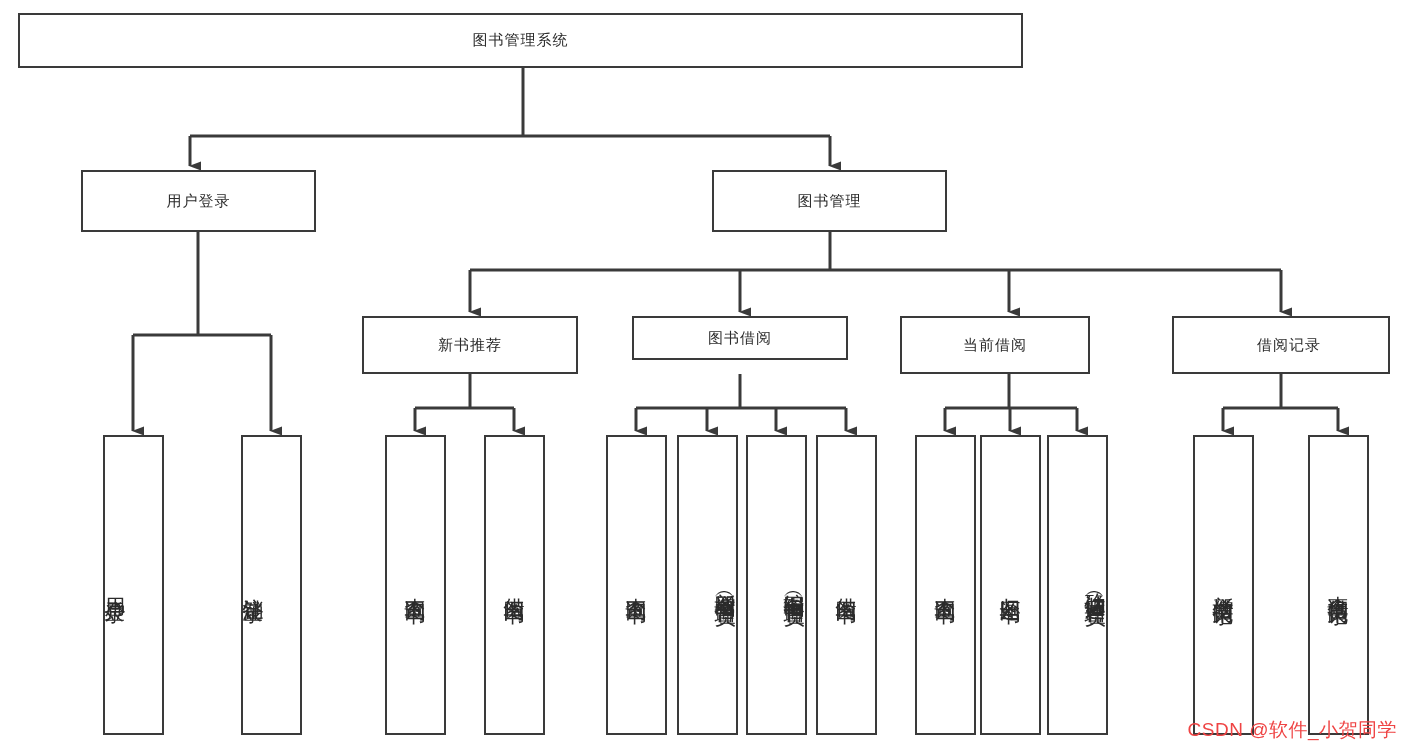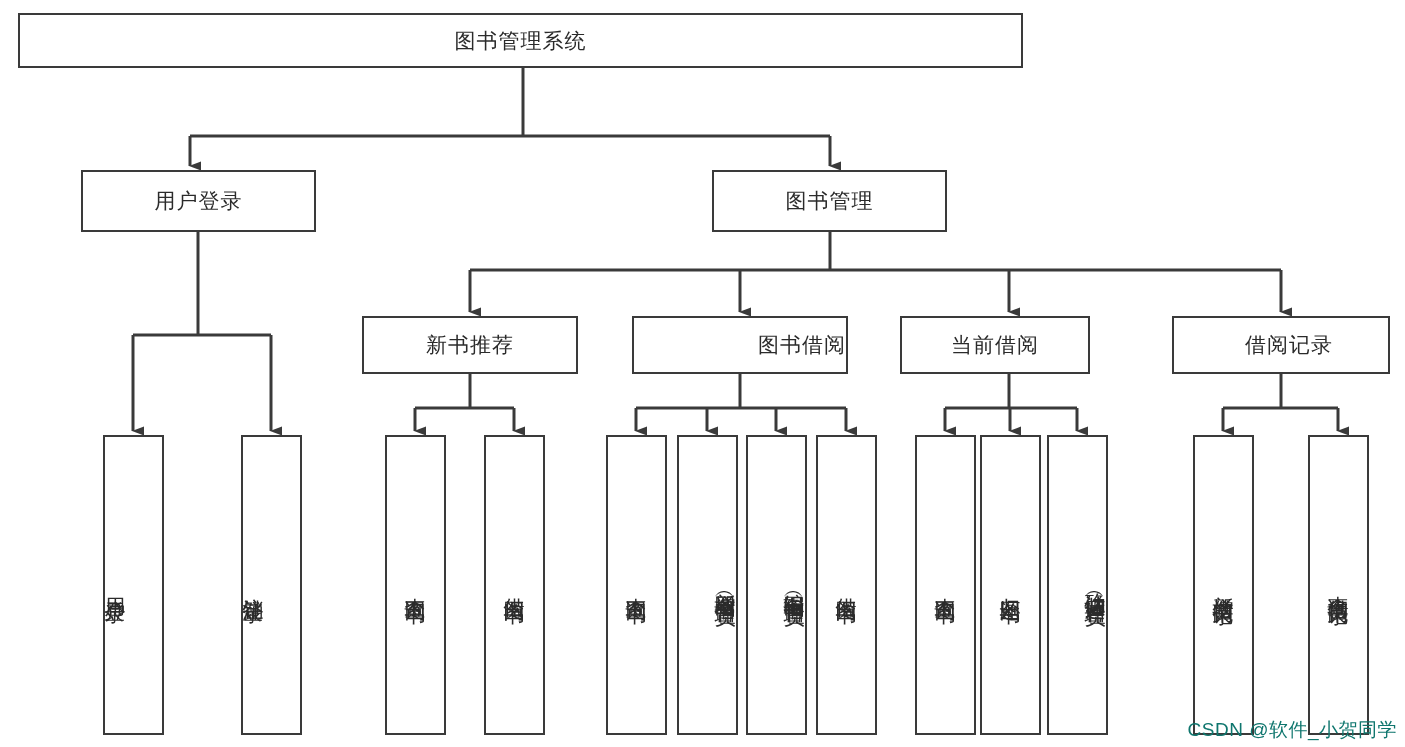--- a/index.html
+++ b/index.html
@@ -30,21 +30,21 @@
     position: absolute;
     box-sizing: border-box;
     border: 2px solid #3a3a3a;
     background: #ffffff;
     display: flex;
     align-items: center;
     justify-content: center;
     color: #2b2b2b;
   }
   .node.horiz {
-    font-size: 21px;
+    font-size: 15px;
     letter-spacing: 1px;
     white-space: nowrap;
   }
   .node.vert {
     writing-mode: vertical-rl;
     text-orientation: upright;
     font-size: 21px;
     letter-spacing: 2px;
     line-height: 1;
     padding: 6px 0;
@@ -55,21 +55,21 @@
   .vtext {
     writing-mode: vertical-rl;
     text-orientation: upright;
     display: block;
   }
   #watermark {
     position: absolute;
     right: 8px;
     bottom: 4px;
     font-size: 19px;
-    color: #0f766e;
+    color: #ef4444;
     white-space: nowrap;
     letter-spacing: 0.5px;
   }
 </style>
 </head>
 <body>
 
 <div id="canvas">
 
   <svg id="wires" viewBox="0 0 1405 747" xmlns="http://www.w3.org/2000/svg">
@@ -129,21 +129,21 @@
   <div class="node horiz" style="left:81px; top:170px; width:235px; height:62px;">
     <span>用户登录</span>
   </div>
   <div class="node horiz" style="left:712px; top:170px; width:235px; height:62px;">
     <span>图书管理</span>
   </div>
 
   <div class="node horiz" style="left:362px; top:316px; width:216px; height:58px;">
     <span>新书推荐</span>
   </div>
-  <div class="node horiz" style="left:632px; top:316px; width:216px; height:58px;justify-content:flex-end;">
+  <div class="node horiz" style="left:632px; top:316px; width:216px; height:44px;">
     <span>图书借阅</span>
   </div>
   <div class="node horiz" style="left:900px; top:316px; width:190px; height:58px;">
     <span>当前借阅</span>
   </div>
   <div class="node horiz" style="left:1172px; top:316px; width:218px; height:58px;padding-left:16px;">
     <span>借阅记录</span>
   </div>
 
   <div class="node vert bottom" style="left:103px; top:435px; width:61px; height:300px;">

